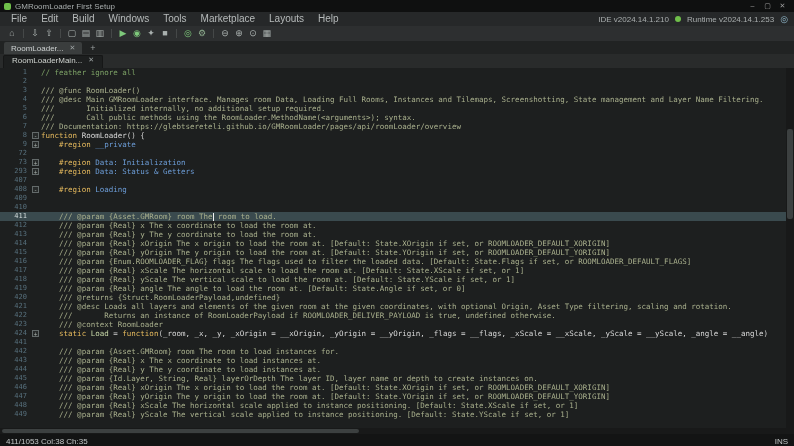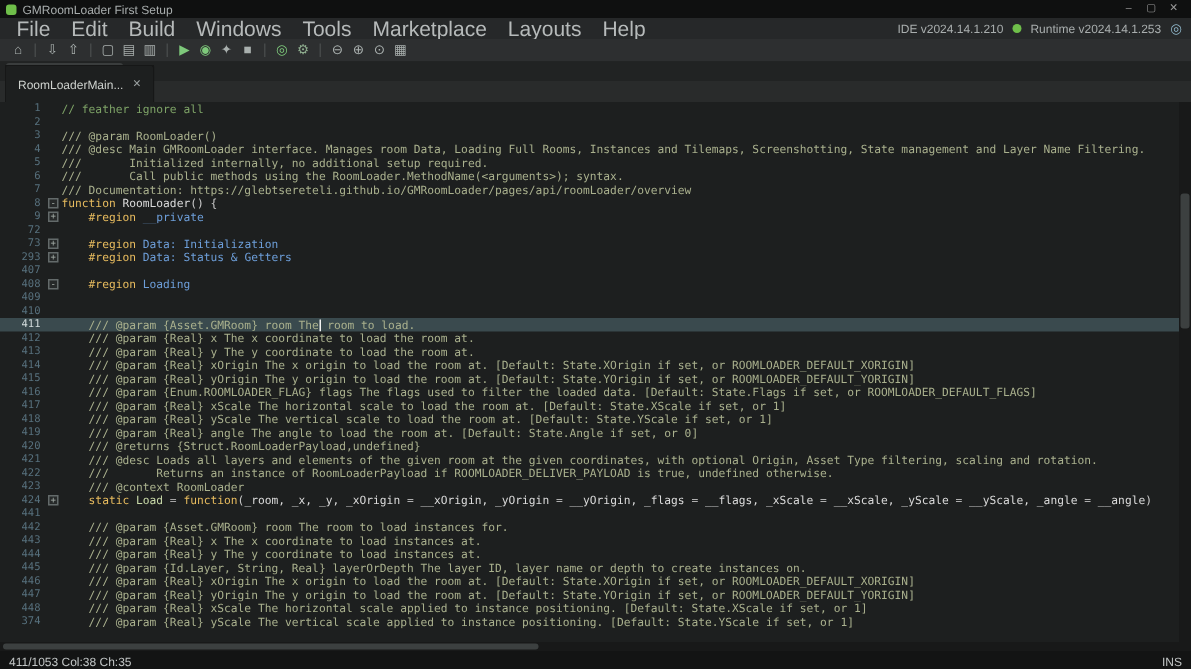--- a/index.html
+++ b/index.html
@@ -7,36 +7,36 @@
   .app{width:794px;height:446px;display:flex;flex-direction:column;background:#1d1f1f}
 
   .titlebar{height:12px;background:#0f1010;display:flex;align-items:center;padding:0 4px;gap:4px;flex:none}
   .app-icon{width:7px;height:7px;background:#6fbf4a;border-radius:2px;flex:none}
   .title-text{font-size:8px;color:#a8adad;white-space:nowrap}
   .win-controls{margin-left:auto;display:flex}
   .win-btn{width:15px;color:#9a9a9a;font-size:7px;text-align:center;line-height:12px}
 
   .menubar{height:14px;background:#262829;display:flex;align-items:center;padding:0 4px;flex:none}
   .menu-items{display:flex}
-  .menu-item{padding:0 7px;font-size:14px;color:#b6baba;line-height:14px}
+  .menu-item{padding:0 7px;font-size:10px;color:#b6baba;line-height:14px}
   .menu-right{margin-left:auto;display:flex;align-items:center;gap:6px;font-size:8px;color:#a9aeae;padding-right:2px}
   .runtime-dot{width:6px;height:6px;border-radius:50%;background:#6fbf4a}
   .target-icon{color:#8fb6c9;font-size:9px}
 
   .toolbar{height:15px;background:#2d2f30;display:flex;align-items:center;padding:0 5px;flex:none}
   .tb-icon{font-size:9px;color:#a9b0ae;width:14px;text-align:center;line-height:15px}
   .tb-sep{width:1px;height:9px;background:#454848;margin:0 4px}
 
   .wstabs{height:13px;background:#212323;display:flex;align-items:flex-end;padding:0 4px;gap:3px;flex:none}
   .wstab{height:12px;background:#3a3d3d;color:#cdd1d1;font-size:8px;display:flex;align-items:center;gap:6px;padding:0 7px;border-radius:2px 2px 0 0}
   .tab-close{color:#9aa0a0;font-size:7px}
   .add-tab{color:#9aa0a0;font-size:9px;padding:0 5px;height:12px;display:flex;align-items:center}
 
   .edtabs{height:14px;background:#292b2b;display:flex;align-items:flex-end;padding:0 3px;flex:none}
-  .edtab{height:13px;background:#1d1f1f;color:#ced2ce;font-size:8px;display:flex;align-items:center;gap:6px;padding:12px 8px;border-radius:2px 2px 0 0;border:1px solid #161717;border-bottom:none}
+  .edtab{height:13px;background:#1d1f1f;color:#ced2ce;font-size:8px;display:flex;align-items:flex-start;gap:6px;padding:0 8px;border-radius:2px 2px 0 0;border:1px solid #161717;border-bottom:none}
 
   .editor{flex:1;position:relative;background:#1d1f1f;overflow:hidden}
   .code-lines{position:absolute;top:0;left:0;right:8px;bottom:0;overflow:hidden}
   .code-row{display:flex;height:9px;line-height:9px;font-family:"DejaVu Sans Mono",monospace;font-size:7.5px;white-space:pre}
   .code-row.current{background:#3a4a4e}
   .ln{width:30px;text-align:right;color:#57707d;font-size:7px;padding-right:3px;flex:none;font-family:"DejaVu Sans Mono",monospace}
   .current .ln{color:#d3dcdc}
   .fold{width:11px;flex:none;display:flex;align-items:center;justify-content:center}
   .fold.has{font-size:6px;color:#aab3ad}
   .fold.has .box{width:7px;height:7px;border:1px solid #636a6a;background:#262929;display:flex;align-items:center;justify-content:center;line-height:5px}
@@ -130,21 +130,21 @@
     <span class="edtab">
       <span>RoomLoaderMain...</span>
       <span class="tab-close">✕</span>
     </span>
   </div>
 
   <div class="editor">
     <div class="code-lines">
         <div class="code-row"><span class="ln">1</span><span class="fold"></span><span class="ct"><span class="tk-cm">// feather ignore all</span></span></div>
         <div class="code-row"><span class="ln">2</span><span class="fold"></span><span class="ct"></span></div>
-        <div class="code-row"><span class="ln">3</span><span class="fold"></span><span class="ct"><span class="tk-doc">/// @param RoomLoader()</span></span></div>
+        <div class="code-row"><span class="ln">3</span><span class="fold"></span><span class="ct"><span class="tk-doc">/// @func RoomLoader()</span></span></div>
         <div class="code-row"><span class="ln">4</span><span class="fold"></span><span class="ct"><span class="tk-doc">/// @desc Main GMRoomLoader interface. Manages room Data, Loading Full Rooms, Instances and Tilemaps, Screenshotting, State management and Layer Name Filtering.</span></span></div>
         <div class="code-row"><span class="ln">5</span><span class="fold"></span><span class="ct"><span class="tk-doc">///       Initialized internally, no additional setup required.</span></span></div>
         <div class="code-row"><span class="ln">6</span><span class="fold"></span><span class="ct"><span class="tk-doc">///       Call public methods using the RoomLoader.MethodName(&lt;arguments&gt;); syntax.</span></span></div>
         <div class="code-row"><span class="ln">7</span><span class="fold"></span><span class="ct"><span class="tk-doc">/// Documentation: https://glebtsereteli.github.io/GMRoomLoader/pages/api/roomLoader/overview</span></span></div>
         <div class="code-row"><span class="ln">8</span><span class="fold has"><span class="box">-</span></span><span class="ct"><span class="tk-kw">function</span><span class="tk-id"> RoomLoader</span><span class="tk-pn">() {</span></span></div>
         <div class="code-row"><span class="ln">9</span><span class="fold has"><span class="box">+</span></span><span class="ct"><span class="tk-pn">    </span><span class="tk-kw">#region</span><span class="tk-reg"> __private</span></span></div>
         <div class="code-row"><span class="ln">72</span><span class="fold"></span><span class="ct"></span></div>
         <div class="code-row"><span class="ln">73</span><span class="fold has"><span class="box">+</span></span><span class="ct"><span class="tk-pn">    </span><span class="tk-kw">#region</span><span class="tk-reg"> Data: Initialization</span></span></div>
         <div class="code-row"><span class="ln">293</span><span class="fold has"><span class="box">+</span></span><span class="ct"><span class="tk-pn">    </span><span class="tk-kw">#region</span><span class="tk-reg"> Data: Status &amp; Getters</span></span></div>
         <div class="code-row"><span class="ln">407</span><span class="fold"></span><span class="ct"></span></div>
@@ -166,21 +166,21 @@
         <div class="code-row"><span class="ln">423</span><span class="fold"></span><span class="ct"><span class="tk-doc">    /// @context RoomLoader</span></span></div>
         <div class="code-row"><span class="ln">424</span><span class="fold has"><span class="box">+</span></span><span class="ct"><span class="tk-pn">    </span><span class="tk-kw">static</span><span class="tk-fn"> Load</span><span class="tk-pn"> = </span><span class="tk-kw">function</span><span class="tk-pn">(</span><span class="tk-id">_room, _x, _y, _xOrigin = __xOrigin, _yOrigin = __yOrigin, _flags = __flags, _xScale = __xScale, _yScale = __yScale, _angle = __angle</span><span class="tk-pn">)</span></span></div>
         <div class="code-row"><span class="ln">441</span><span class="fold"></span><span class="ct"></span></div>
         <div class="code-row"><span class="ln">442</span><span class="fold"></span><span class="ct"><span class="tk-doc">    /// @param {Asset.GMRoom} room The room to load instances for.</span></span></div>
         <div class="code-row"><span class="ln">443</span><span class="fold"></span><span class="ct"><span class="tk-doc">    /// @param {Real} x The x coordinate to load instances at.</span></span></div>
         <div class="code-row"><span class="ln">444</span><span class="fold"></span><span class="ct"><span class="tk-doc">    /// @param {Real} y The y coordinate to load instances at.</span></span></div>
         <div class="code-row"><span class="ln">445</span><span class="fold"></span><span class="ct"><span class="tk-doc">    /// @param {Id.Layer, String, Real} layerOrDepth The layer ID, layer name or depth to create instances on.</span></span></div>
         <div class="code-row"><span class="ln">446</span><span class="fold"></span><span class="ct"><span class="tk-doc">    /// @param {Real} xOrigin The x origin to load the room at. [Default: State.XOrigin if set, or ROOMLOADER_DEFAULT_XORIGIN]</span></span></div>
         <div class="code-row"><span class="ln">447</span><span class="fold"></span><span class="ct"><span class="tk-doc">    /// @param {Real} yOrigin The y origin to load the room at. [Default: State.YOrigin if set, or ROOMLOADER_DEFAULT_YORIGIN]</span></span></div>
         <div class="code-row"><span class="ln">448</span><span class="fold"></span><span class="ct"><span class="tk-doc">    /// @param {Real} xScale The horizontal scale applied to instance positioning. [Default: State.XScale if set, or 1]</span></span></div>
-        <div class="code-row"><span class="ln">374</span><span class="fold"></span><span class="ct"><span class="tk-doc">    /// @param {Real} yScale The vertical scale applied to instance positioning. [Default: State.YScale if set, or 1]</span></span></div>
+        <div class="code-row"><span class="ln">449</span><span class="fold"></span><span class="ct"><span class="tk-doc">    /// @param {Real} yScale The vertical scale applied to instance positioning. [Default: State.YScale if set, or 1]</span></span></div>
       </div>
     <div class="vscroll">
       <div class="vthumb"></div>
     </div>
   </div>
 
   <div class="hscroll">
     <div class="hthumb"></div>
   </div>
 

